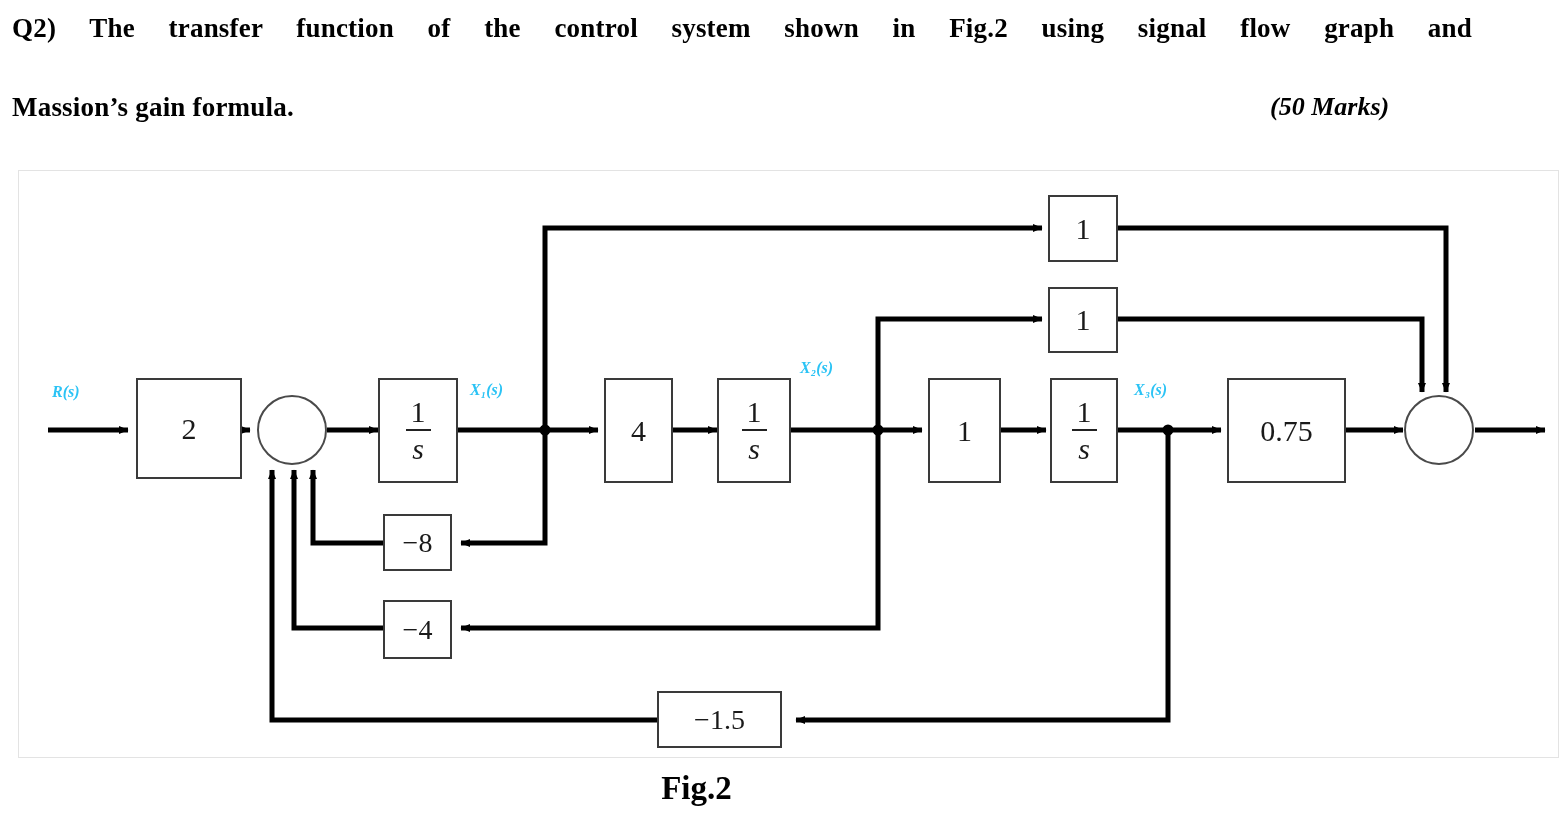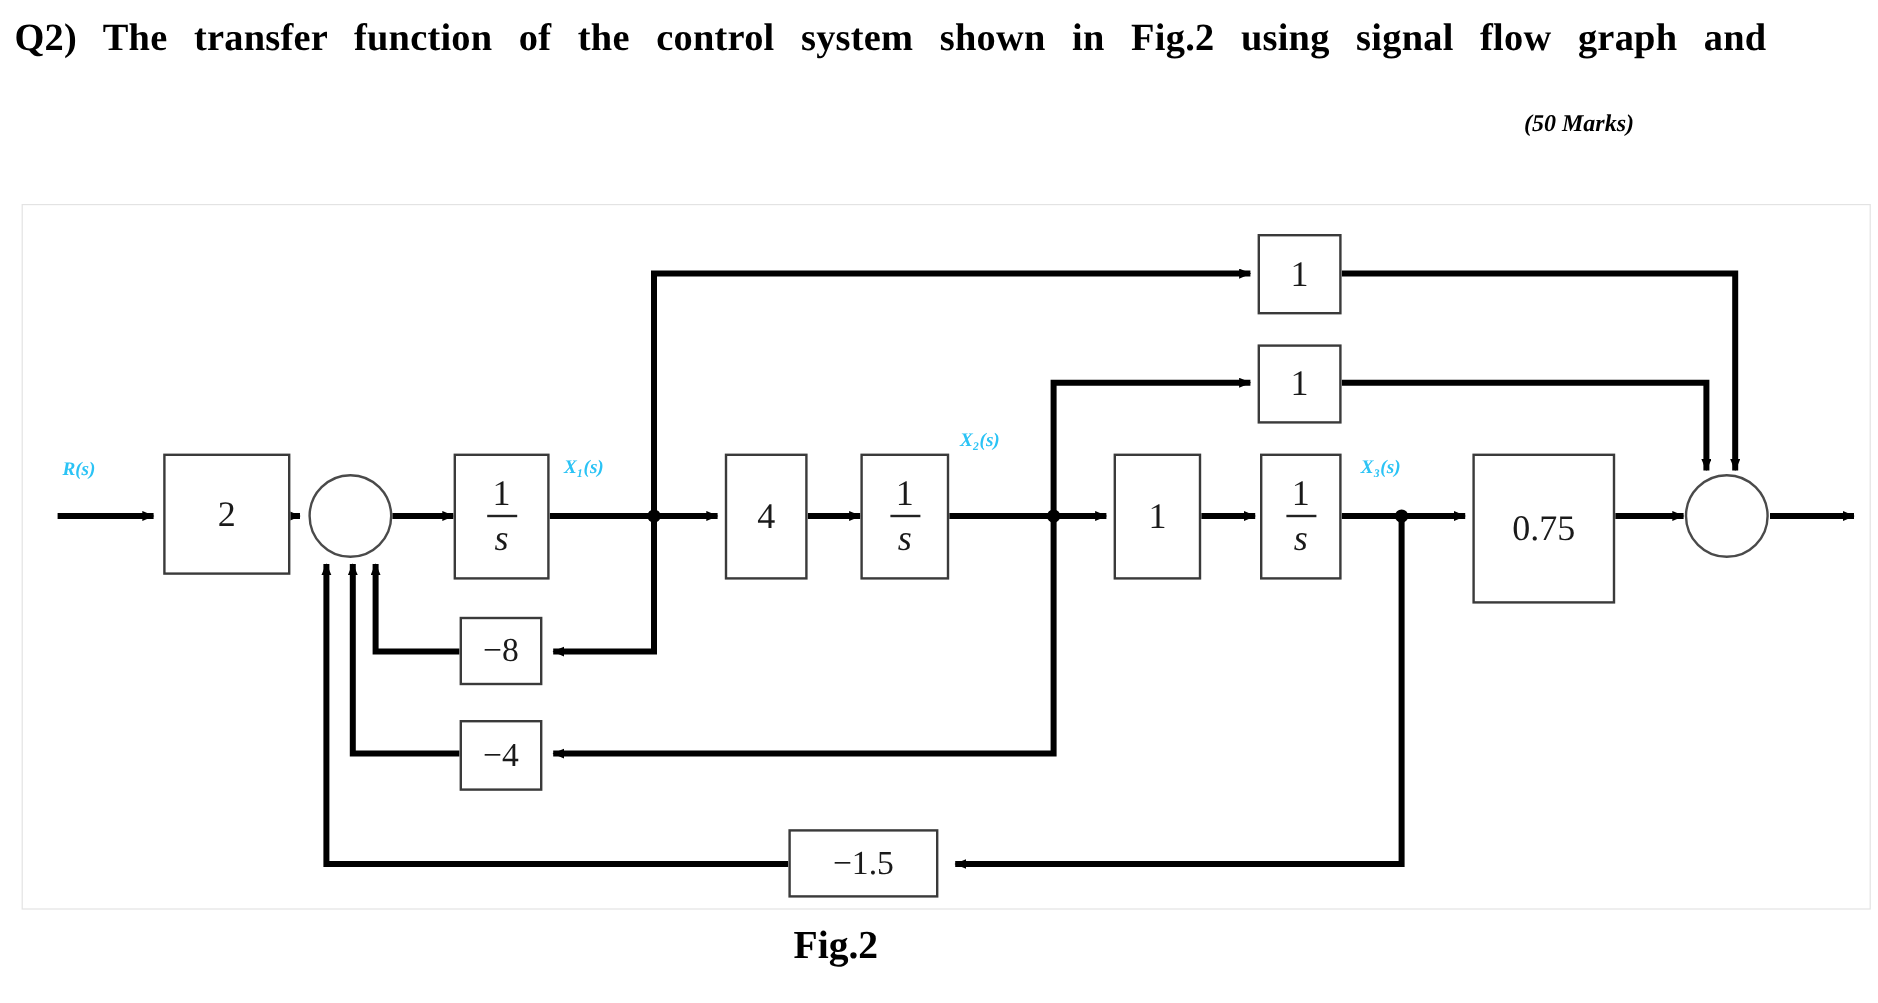--- a/index.html
+++ b/index.html
@@ -22,21 +22,21 @@
     position: absolute;
     left: 0;
     top: 0;
     width: 1565px;
     height: 160px;
   }
   .q-line {
     position: absolute;
     font-family: "Liberation Serif", serif;
     font-weight: bold;
-    font-size: 32px;
+    font-size: 27px;
     letter-spacing: 0.2px;
     color: #000;
     white-space: nowrap;
   }
   #q-line-1 {
     left: 12px;
     top: 14px;
     width: 1460px;
     white-space: normal;
     text-align: justify;
@@ -47,21 +47,21 @@
     left: 12px;
     top: 92px;
   }
   #marks-label {
     position: absolute;
     left: 1270px;
     top: 92px;
     font-family: "Liberation Serif", serif;
     font-weight: bold;
     font-style: italic;
-    font-size: 20px;
+    font-size: 26px;
     color: #000;
     white-space: nowrap;
   }
 
   
   #figure-frame {
     position: absolute;
     left: 18px;
     top: 170px;
     width: 1541px;
@@ -150,20 +150,21 @@
     font-weight: bold;
     font-size: 33px;
     color: #000;
   }
 </style>
 </head>
 <body>
 
 <div id="question-block">
   <div class="q-line" id="q-line-1">Q2) The transfer function of the control system shown in Fig.2 using signal flow graph and</div>
+  <div class="q-line" id="q-line-2">Massion’s gain formula.</div>
   <div id="marks-label">(50 Marks)</div>
 </div>
 
 <div id="figure-frame"></div>
 
 <svg id="figure-canvas" viewBox="0 0 1565 836" xmlns="http://www.w3.org/2000/svg">
   <defs>
     <marker id="arrR" markerWidth="11" markerHeight="11" refX="9.4" refY="4.2" orient="auto" markerUnits="userSpaceOnUse">
       <path d="M0,0 L10,4.2 L0,8.4 z" fill="#000"></path>
     </marker>
@@ -255,21 +256,21 @@
 </div>
 
 <div class="blk" style="left:1050px; top:378px; width:68px; height:105px;">
   <span class="frac">
     <span class="num">1</span>
     <span class="bar"></span>
     <span class="den">s</span>
   </span>
 </div>
 
-<div class="blk" style="left:1227px; top:378px; width:119px; height:125px;">
+<div class="blk" style="left:1227px; top:378px; width:119px; height:105px;">
   <span>0.75</span>
 </div>
 
 <div class="blk" style="left:1048px; top:195px; width:70px; height:67px;">
   <span>1</span>
 </div>
 
 <div class="blk" style="left:1048px; top:287px; width:70px; height:66px;">
   <span>1</span>
 </div>

